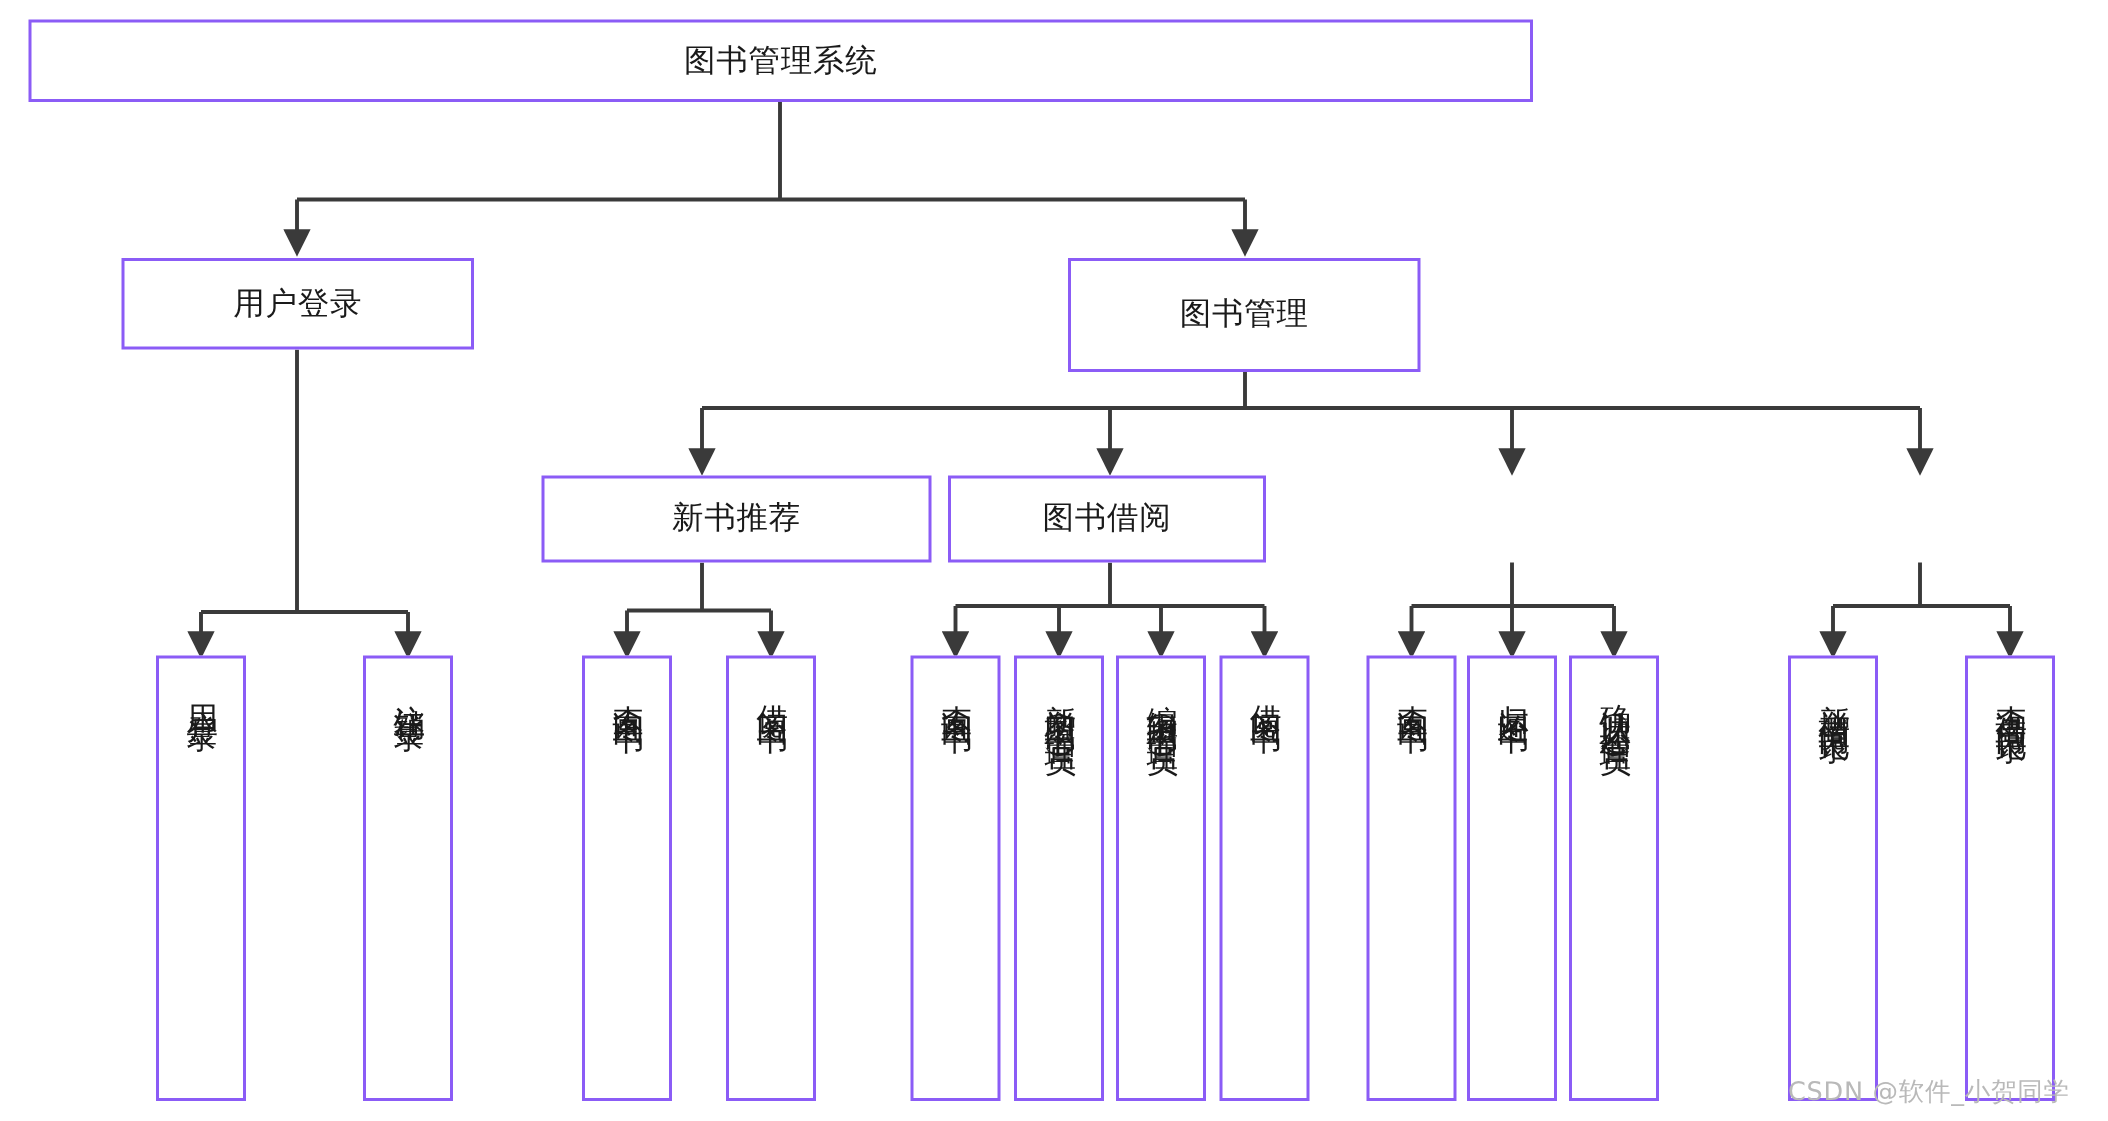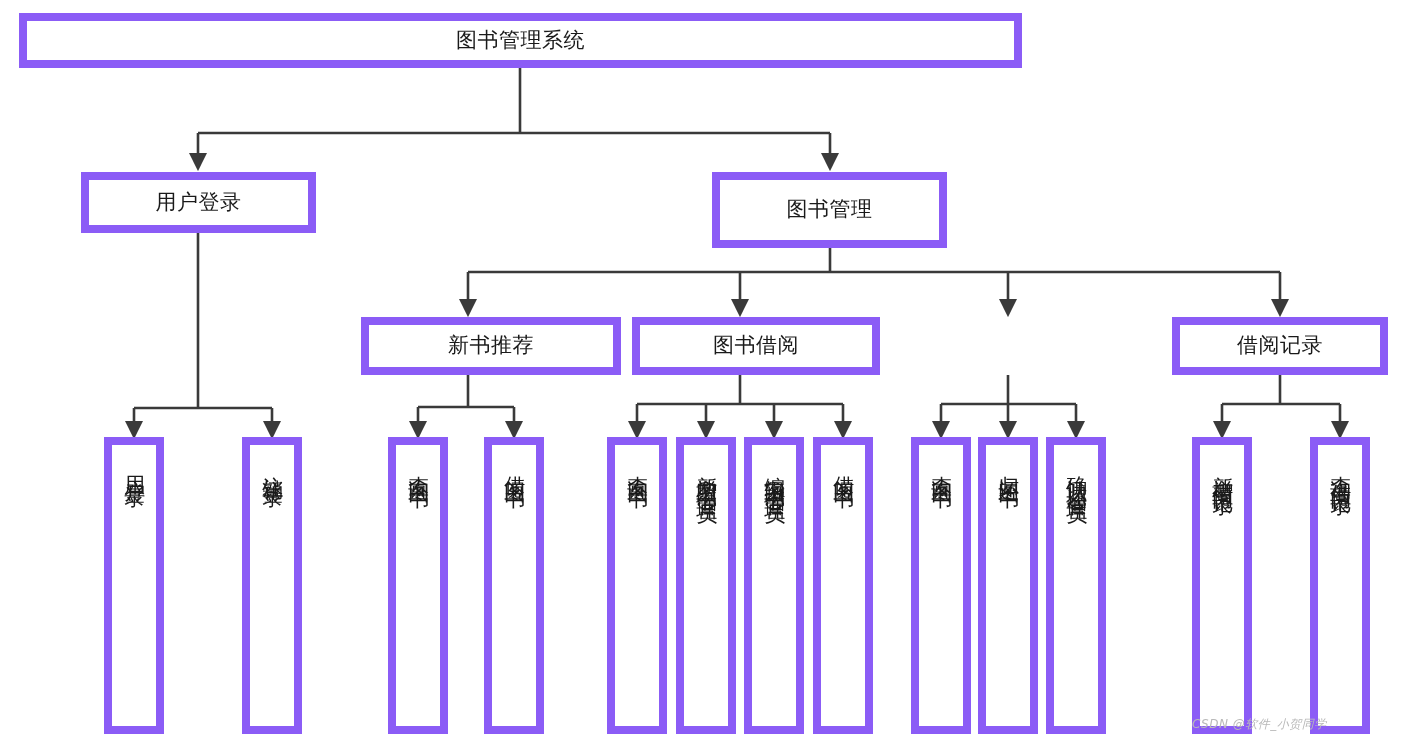--- a/index.html
+++ b/index.html
@@ -22,21 +22,21 @@
     left: 0;
     top: 0;
     width: 1405px;
     height: 747px;
     pointer-events: none;
   }
   .node {
     position: absolute;
     box-sizing: border-box;
     background: #ffffff;
-    border: 8px solid #8b5cf6;
+    border: 2px solid #8b5cf6;
     display: flex;
     align-items: center;
     justify-content: center;
     text-align: center;
     color: #1a1a1a;
   }
   .node .label {
     display: block;
     line-height: 1.12;
     letter-spacing: 0.5px;
@@ -52,25 +52,24 @@
   .node.vert .label {
     writing-mode: vertical-rl;
     text-orientation: upright;
     font-size: 21px;
     letter-spacing: 4px;
     white-space: nowrap;
   }
   .watermark {
     position: absolute;
     color: #b9b9b9;
-    font-size: 12px;
+    font-size: 17px;
     letter-spacing: 0.5px;
     white-space: nowrap;
     user-select: none;
-    font-style: italic;
   }
 </style>
 </head>
 <body>
 
 <div id="diagram-root">
 
   <svg class="wires" viewBox="0 0 1405 747" xmlns="http://www.w3.org/2000/svg">
     <defs>
       <marker id="arrow" viewBox="0 0 12 12" refX="6" refY="6" markerWidth="7" markerHeight="7" orient="auto-start-reverse">
@@ -128,25 +127,22 @@
   <div class="node horiz" style="left:81px; top:172px; width:235px; height:61px;">
     <span class="label">用户登录</span>
   </div>
   <div class="node horiz" style="left:712px; top:172px; width:235px; height:76px;">
     <span class="label">图书管理</span>
   </div>
 
   <div class="node horiz" style="left:361px; top:317px; width:260px; height:58px;text-align:center;">
     <span class="label">新书推荐</span>
   </div>
-  <div class="node horiz" style="left:632px; top:317px; width:248px; height:58px;">
+  <div class="node horiz" style="left:632px; top:317px; width:212px; height:58px;">
     <span class="label">图书借阅</span>
-  </div>
-  <div class="node horiz" style="left:1172px; top:317px; width:216px; height:58px;">
-    <span class="label">借阅记录</span>
   </div>
 
   <div class="node vert" style="left:104px; top:437px; width:60px; height:297px;">
     <span class="label">用户登录</span>
   </div>
   <div class="node vert" style="left:242px; top:437px; width:60px; height:297px;">
     <span class="label">注销登录</span>
   </div>
 
   <div class="node vert" style="left:388px; top:437px; width:60px; height:297px;">

